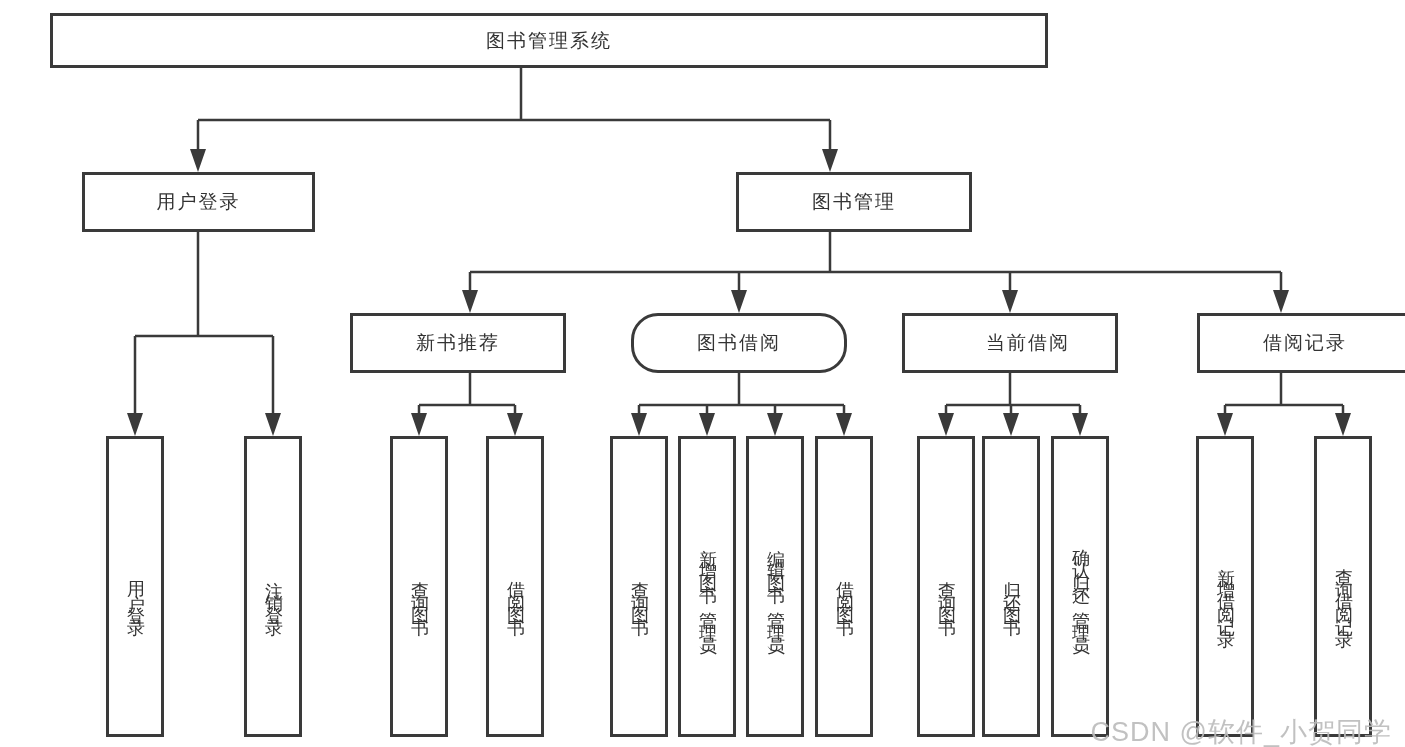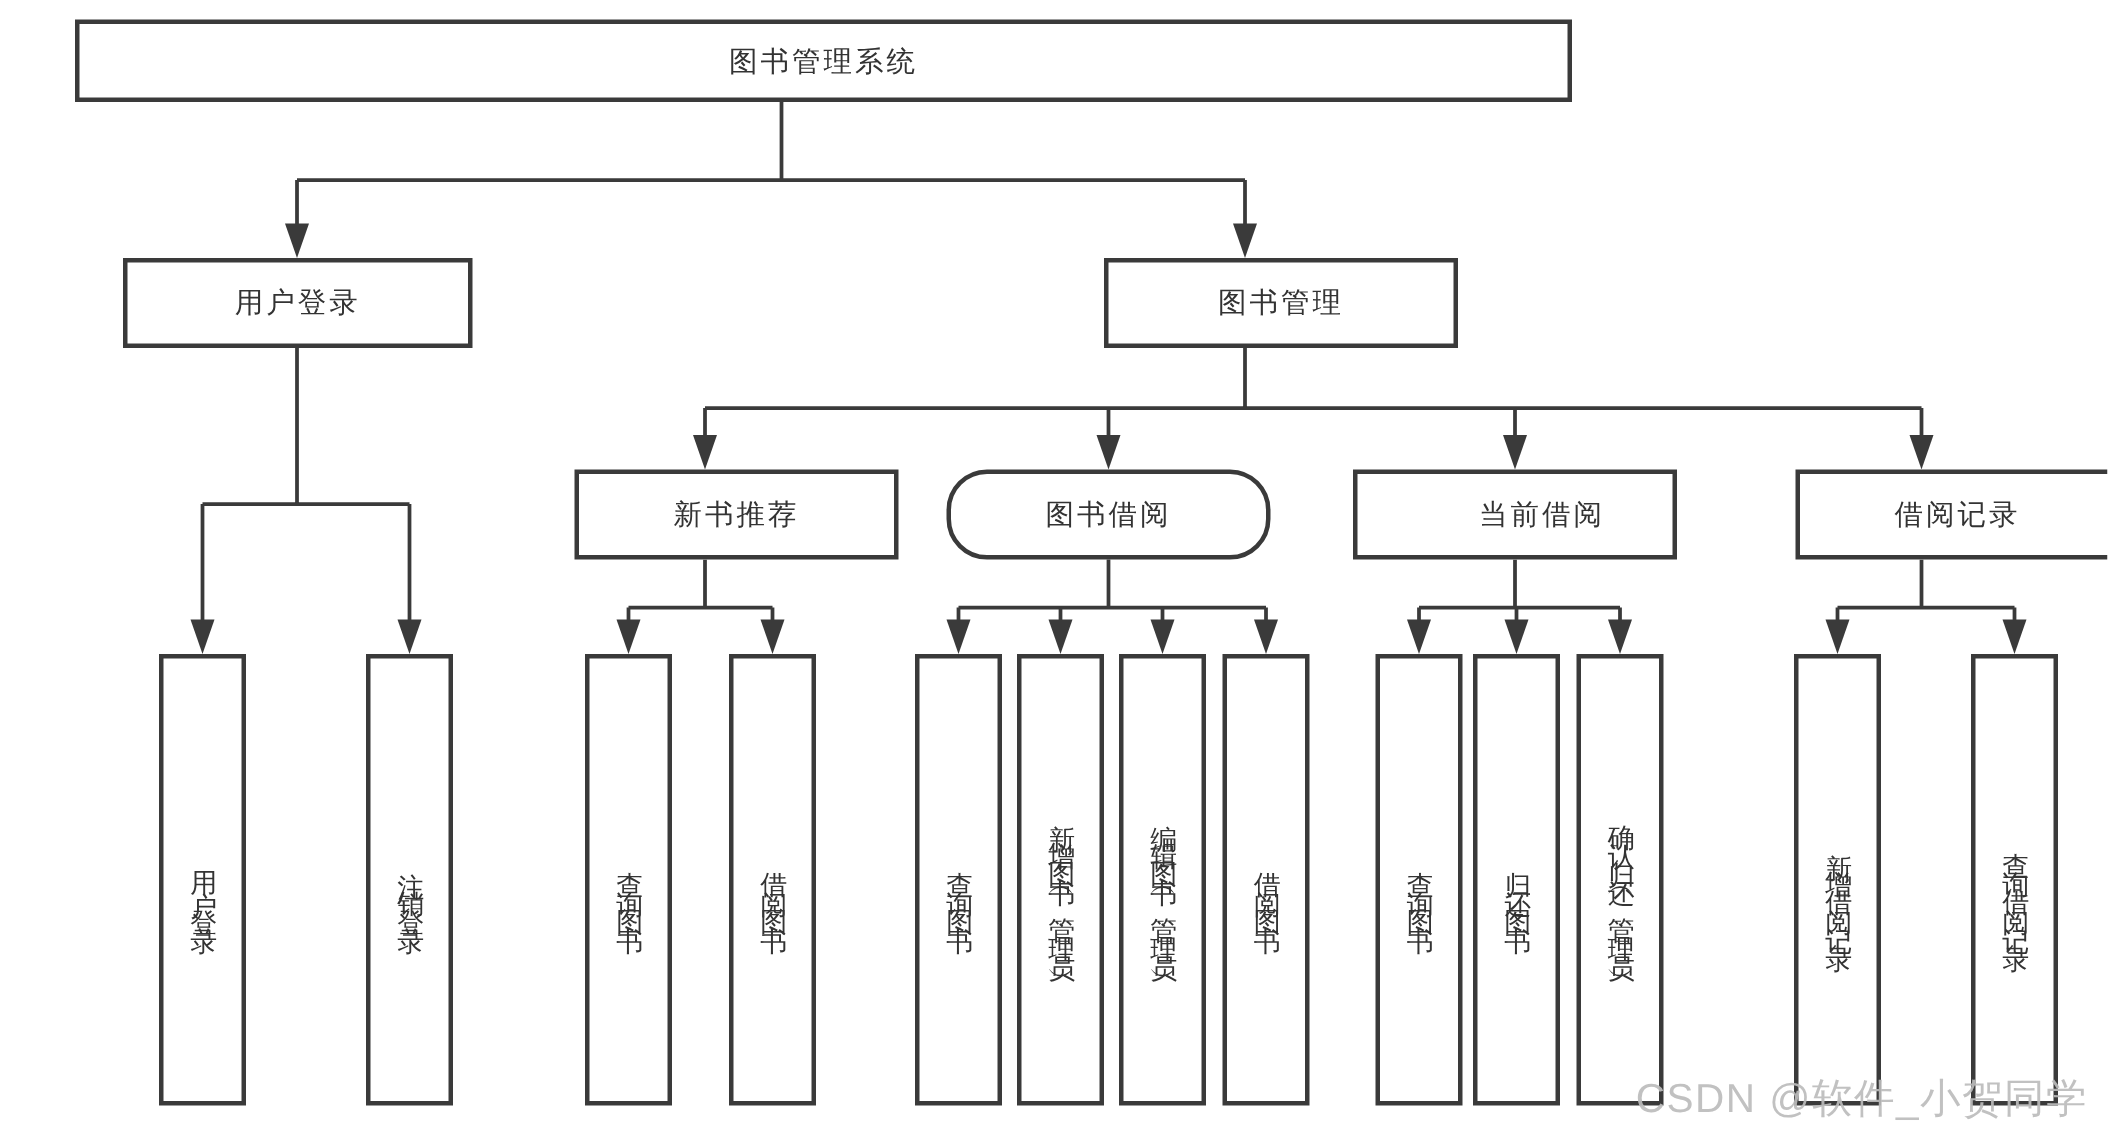--- a/index.html
+++ b/index.html
@@ -101,21 +101,21 @@
     <span>图书管理系统</span>
   </div>
 
   <div class="node lvl2" style="left:82px; width:233px;">
     <span>用户登录</span>
   </div>
   <div class="node lvl2" style="left:712px; width:236px;margin-left:24px;">
     <span>图书管理</span>
   </div>
 
-  <div class="node lvl3" style="left:383px;">
+  <div class="node lvl3" style="left:350px;">
     <span>新书推荐</span>
   </div>
   <div class="node lvl3" style="left:631px;border-radius:27px;">
     <span>图书借阅</span>
   </div>
   <div class="node lvl3" style="left:902px;padding-left:36px;">
     <span>当前借阅</span>
   </div>
   <div class="node lvl3" style="left:1197px;">
     <span>借阅记录</span>

